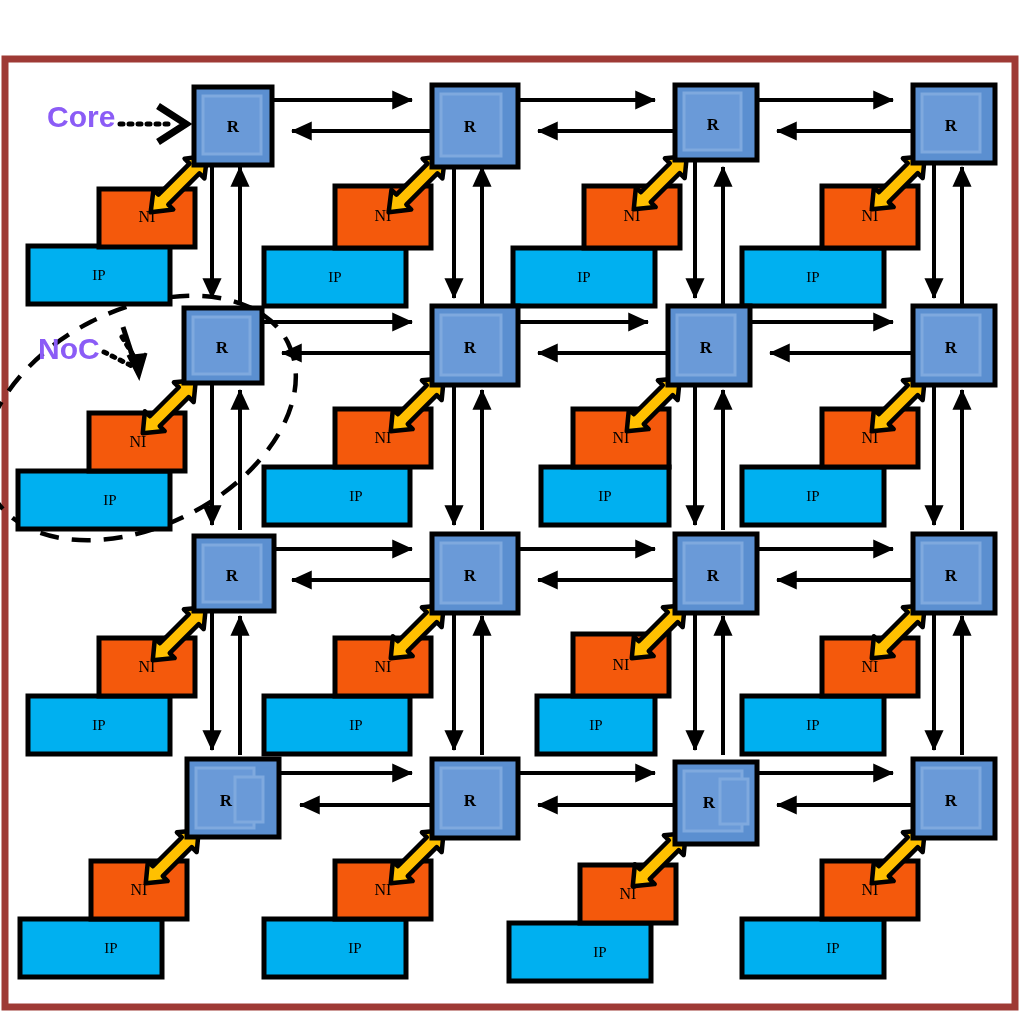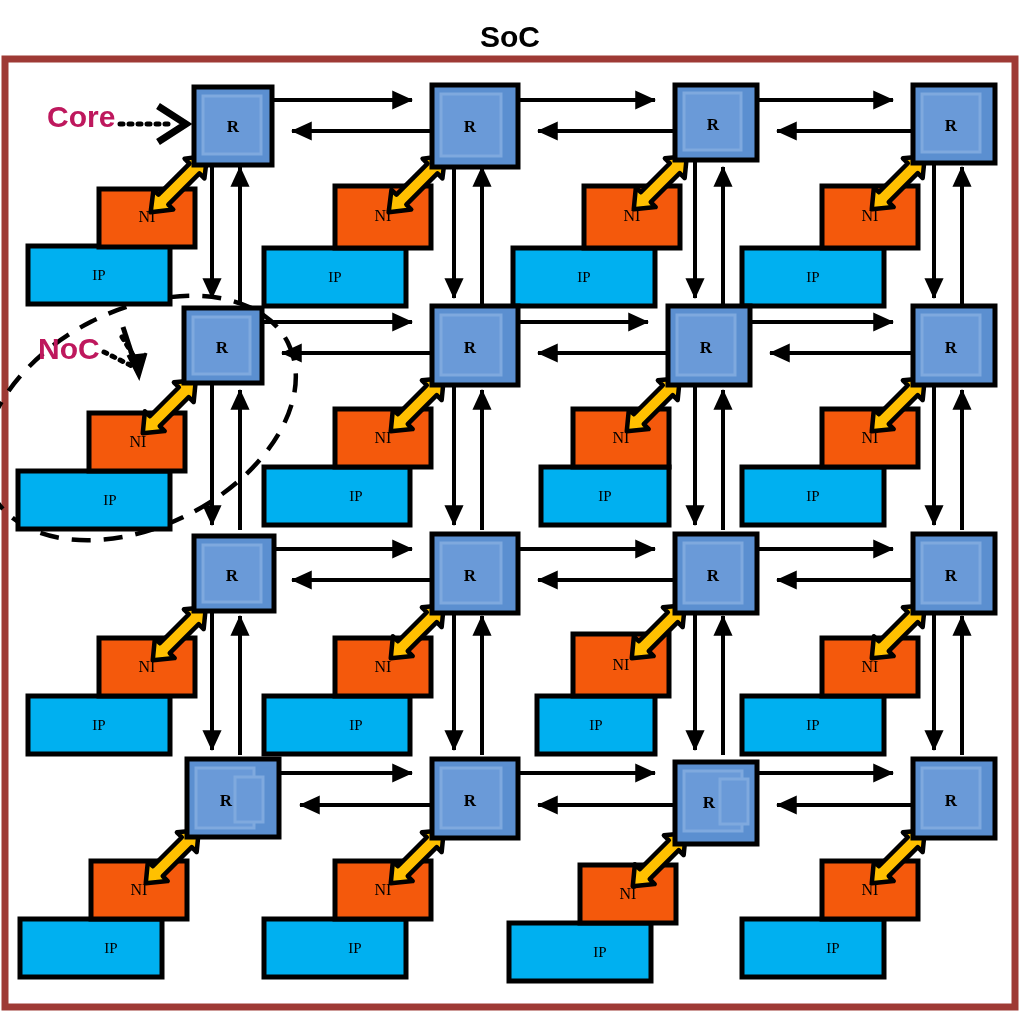--- a/index.html
+++ b/index.html
@@ -21,34 +21,33 @@
     font-weight:bold;
     color:#000000;
     letter-spacing:0px;
     font-family:"Liberation Sans", sans-serif;
     z-index:40;
   }
   .callout-label{
     position:absolute;
     font-size:30px;
     font-weight:bold;
-    color:#be185d;
+    color:#8b5cf6;
     font-family:"Liberation Sans", sans-serif;
     z-index:45;
     white-space:nowrap;
   }
   #core-label{left:47px;top:100px;}
   #noc-label{left:38px;top:332px;text-align:center;}
 </style>
 </head>
 <body>
 
 <div id="stage">
 
-  <div class="soc-title" id="soc-title">SoC</div>
 
   <div class="callout-label" id="core-label">Core</div>
   <div class="callout-label" id="noc-label">NoC</div>
 
   <svg id="svgroot" viewBox="0 0 1020 1013" xmlns="http://www.w3.org/2000/svg">
     <defs>
       <marker id="ahR" viewBox="0 0 10 10" refX="9.5" refY="5" markerWidth="5.2" markerHeight="5.2" orient="auto-start-reverse" markerUnits="strokeWidth">
         <path d="M0,0.4 L10,5 L0,9.6 z" fill="#000"></path>
       </marker>
       <marker id="ahD" viewBox="0 0 10 10" refX="9.5" refY="5" markerWidth="5.2" markerHeight="5.2" orient="auto-start-reverse" markerUnits="strokeWidth">

